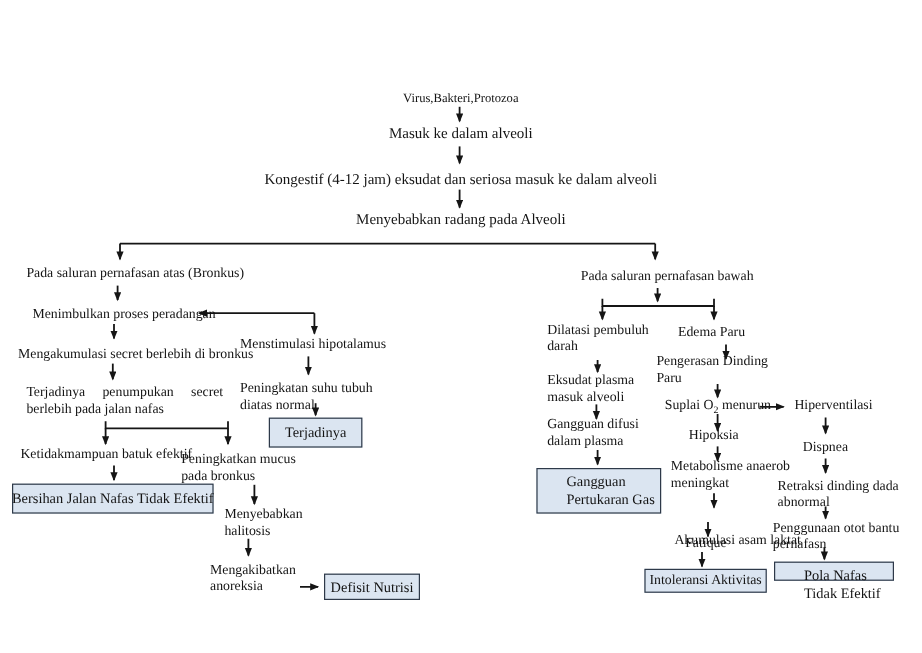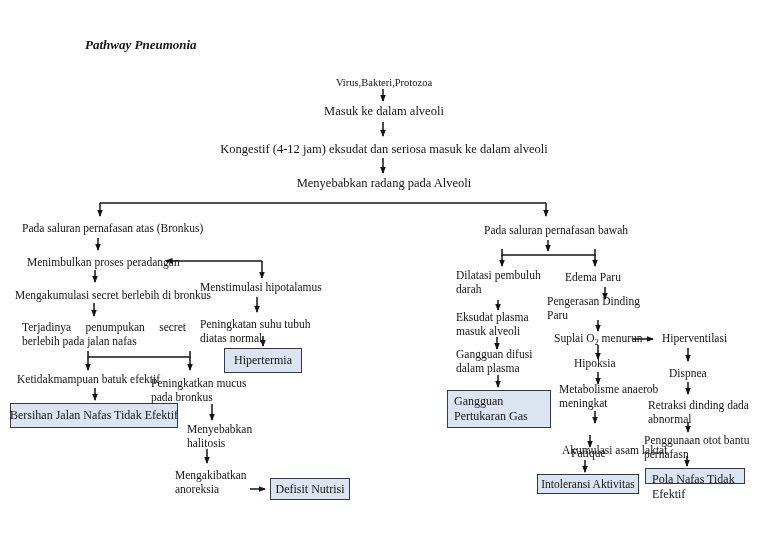--- a/index.html
+++ b/index.html
@@ -19,21 +19,21 @@
   .center { text-align:center; }
   .justify { text-align:justify; }
   .box {
     position:absolute;
     background:var(--box-fill,#dbe5f1);
     border:1.6px solid var(--box-border,#2e3949);
     font-size:12px; line-height:1.22;
     box-sizing:border-box;
   }
   .box.one { display:flex; align-items:center; justify-content:center; white-space:nowrap; }
-  .box.two { padding:3px 4px 0 6px; }
+  .box.two { padding:3px 4px 0 24px; }
   svg.connectors { position:absolute; left:0; top:0; pointer-events:none; }
   svg.connectors line, svg.connectors path { stroke:var(--line-color,#151515); stroke-width:1.5; fill:none; }
   svg.connectors .ah { fill:var(--line-color,#151515); stroke:none; }
 </style>
 </head>
 <body>
 
 <div class="page">
 
   <svg class="connectors" width="768" height="544">
@@ -85,37 +85,36 @@
       <line x1="595" y1="411" x2="595" y2="423" marker-end="url(#ah)"></line>
       <line x1="590" y1="435" x2="590" y2="447" marker-end="url(#ah)"></line>
       <line x1="585" y1="460" x2="585" y2="472" marker-end="url(#ah)"></line>
       <line x1="688" y1="348" x2="688" y2="361" marker-end="url(#ah)"></line>
       <line x1="688" y1="382" x2="688" y2="394" marker-end="url(#ah)"></line>
       <line x1="688" y1="422" x2="688" y2="432" marker-end="url(#ah)"></line>
       <line x1="687" y1="456" x2="687" y2="466" marker-end="url(#ah)"></line>
     </g>
   </svg>
 
-  <div class="title" style="left:85px; top:37px;">Pathway Pneumonia</div>
 
   <div class="node small center" style="left:299px; top:77px; width:170px;">Virus,Bakteri,Protozoa</div>
   <div class="node big center" style="left:299px; top:104px; width:170px;">Masuk ke dalam alveoli</div>
   <div class="node big center" style="left:188px; top:142px; width:392px;">Kongestif (4-12 jam) eksudat dan seriosa masuk ke dalam alveoli</div>
   <div class="node big center" style="left:279px; top:176px; width:210px;">Menyebabkan radang pada Alveoli</div>
 
   <div class="node nowrap" style="left:22px; top:222px;">Pada saluran pernafasan atas (Bronkus)</div>
   <div class="node nowrap" style="left:15px; top:289px;">Mengakumulasi secret berlebih di bronkus</div>
   <div class="node nowrap" style="left:27px; top:256px;">Menimbulkan proses peradangan</div>
   <div class="node justify" style="left:22px; top:321px; width:164px;">Terjadinya penumpukan secret berlebih pada jalan nafas</div>
   <div class="node nowrap" style="left:17px; top:373px;">Ketidakmampuan batuk efektif</div>
   <div class="box one" style="left:10px; top:403px; width:168px; height:25px;">Bersihan Jalan Nafas Tidak Efektif</div>
 
   <div class="node nowrap" style="left:200px; top:281px;">Menstimulasi hipotalamus</div>
   <div class="node" style="left:200px; top:318px; width:120px;">Peningkatan suhu tubuh diatas normal</div>
-  <div class="box one" style="left:224px; top:348px; width:78px; height:25px;">Hipertermia</div>
+  <div class="box one" style="left:224px; top:348px; width:78px; height:25px;">Terjadinya</div>
 
   <div class="node" style="left:151px; top:377px; width:98px;">Peningkatkan mucus pada bronkus</div>
   <div class="node" style="left:187px; top:423px; width:90px;">Menyebabkan halitosis</div>
   <div class="node" style="left:175px; top:469px; width:98px;">Mengakibatkan anoreksia</div>
   <div class="box one" style="left:270px; top:478px; width:80px; height:22px;">Defisit Nutrisi</div>
 
   <div class="node nowrap" style="left:484px; top:224px;">Pada saluran pernafasan bawah</div>
   <div class="node" style="left:456px; top:269px; width:88px;">Dilatasi pembuluh darah</div>
   <div class="node" style="left:456px; top:348px; width:85px;">Gangguan difusi dalam plasma</div>
   <div class="node" style="left:456px; top:311px; width:85px;">Eksudat plasma masuk alveoli</div>

